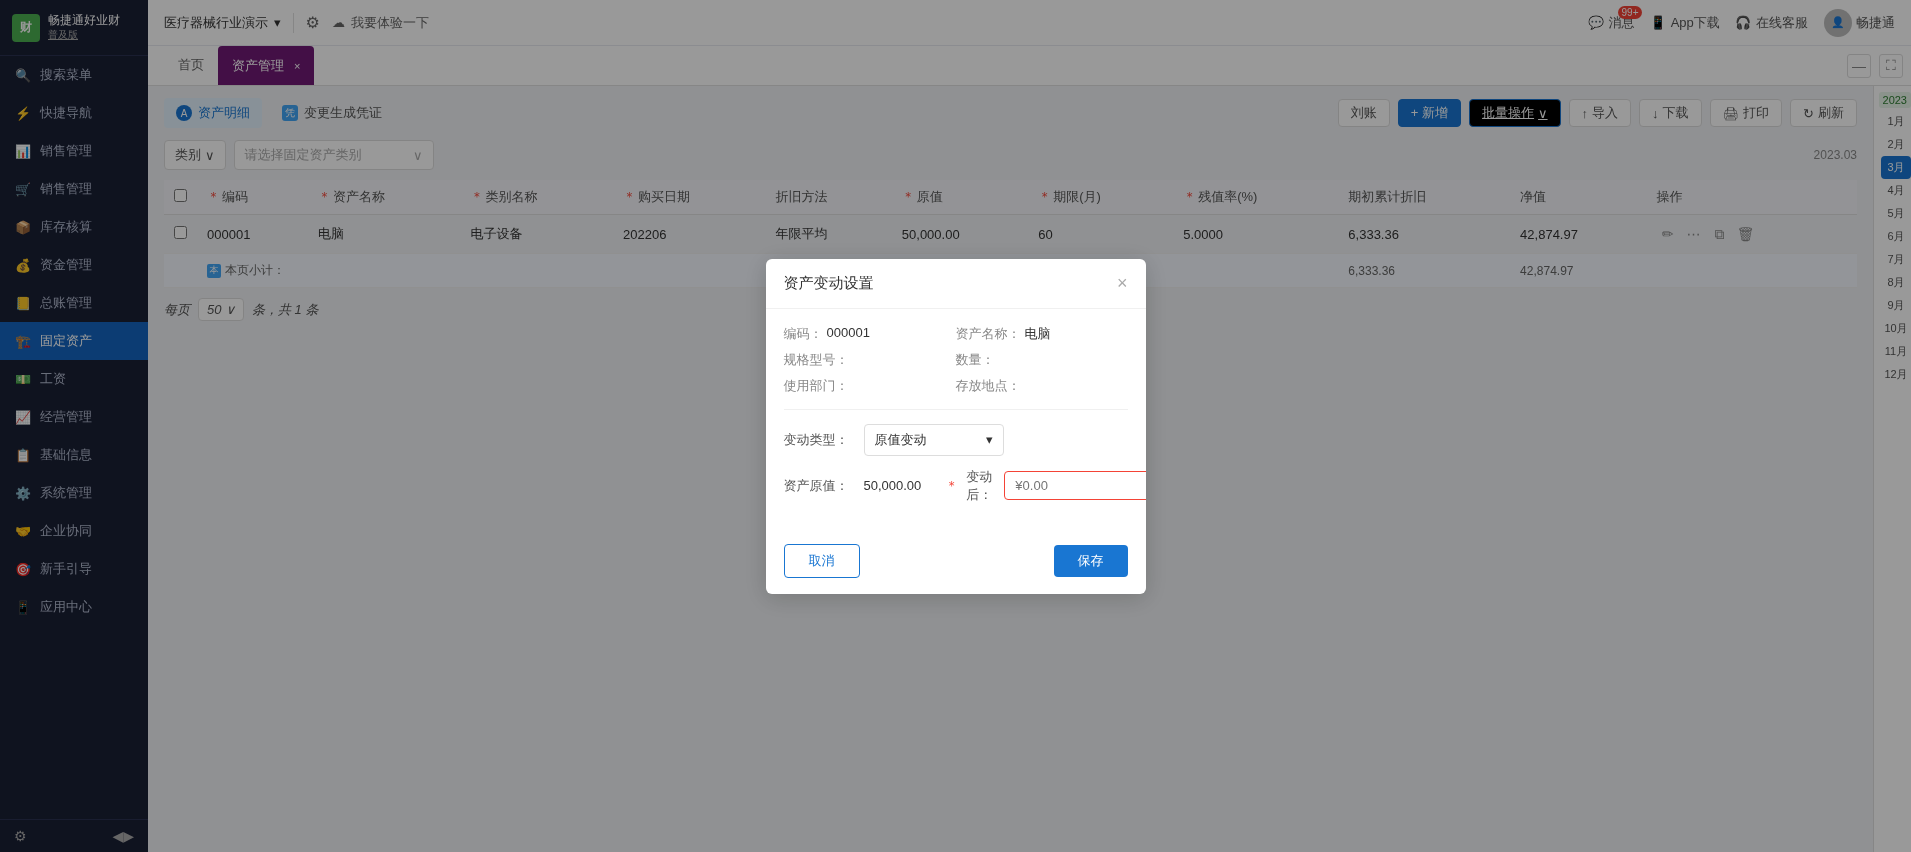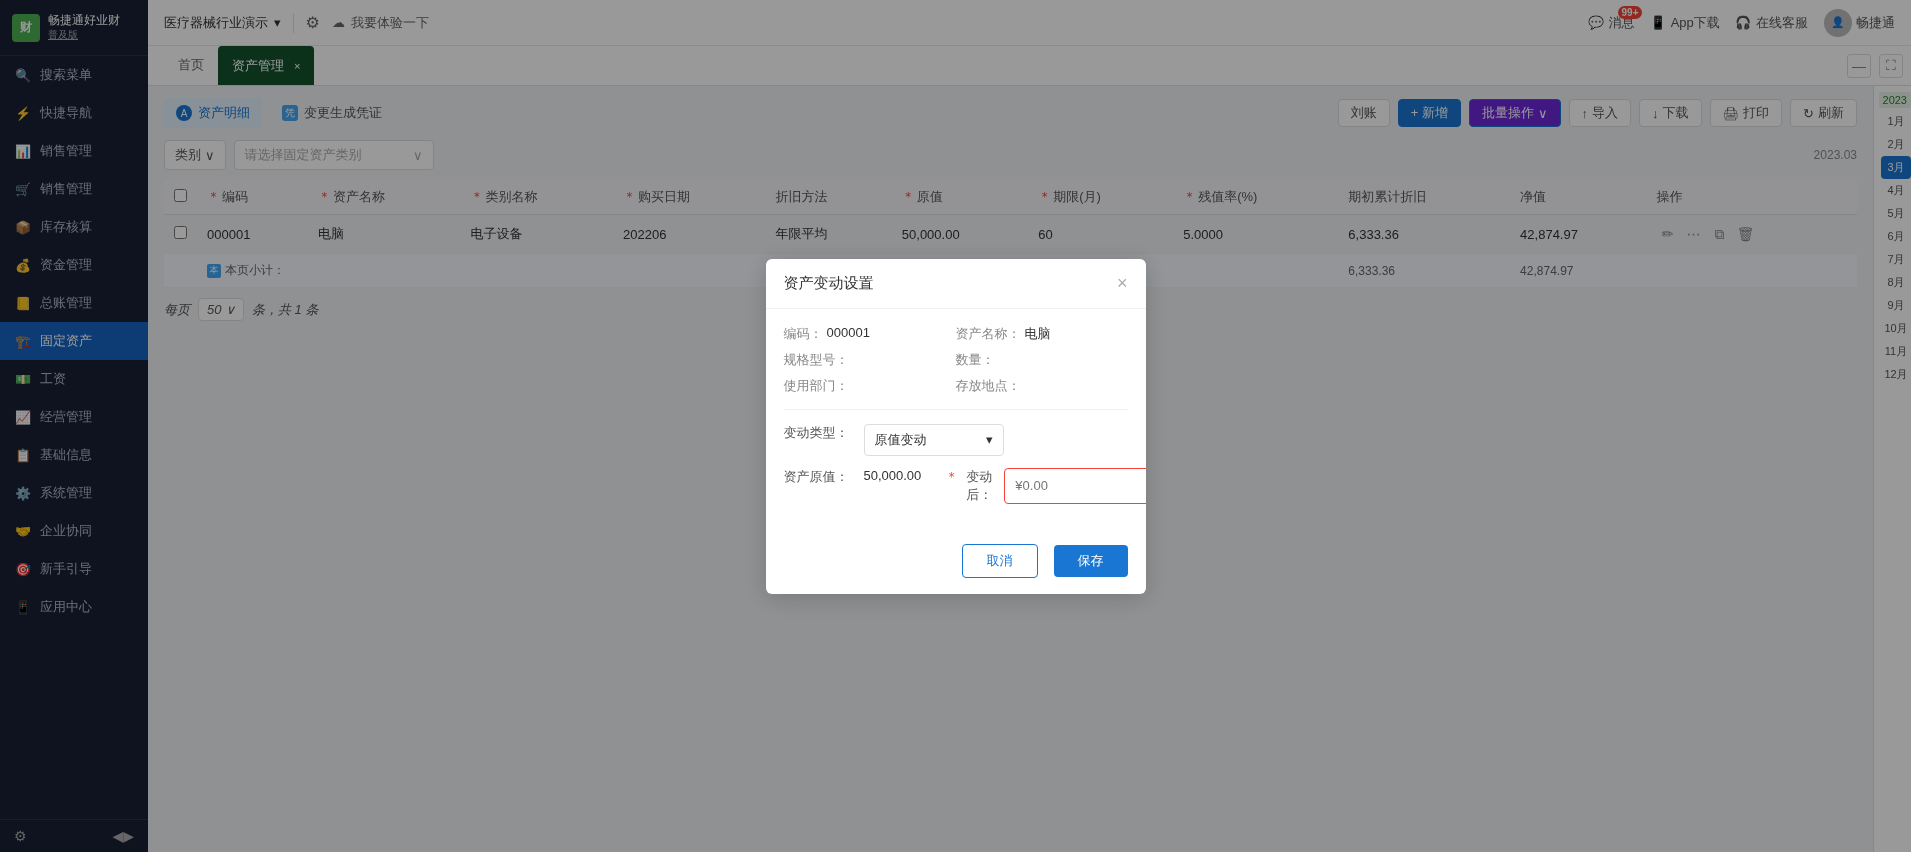--- a/index.html
+++ b/index.html
@@ -117,21 +117,20 @@
     }
     .badge {
       background: #f44336;
       color: #fff;
       font-size: 10px;
       padding: 1px 4px;
       border-radius: 8px;
       position: absolute;
       top: -8px;
       right: -8px;
-      font-weight: bold;
     }
     .avatar { width: 28px; height: 28px; background: #bdbdbd; border-radius: 50%; display: flex; align-items: center; justify-content: center; font-size: 11px; color: #fff; }
 
     
     .tabs-bar {
       height: 40px;
       background: #fff;
       display: flex;
       align-items: stretch;
       border-bottom: 1px solid #e0e0e0;
@@ -143,21 +142,21 @@
       align-items: center;
       padding: 0 14px;
       font-size: 13px;
       cursor: pointer;
       color: #666;
       border-bottom: 2px solid transparent;
       gap: 6px;
     }
     .tab-item.active {
       color: #fff;
-      background: #14532d;
+      background: #701a75;
       border-radius: 4px 4px 0 0;
       border-bottom: none;
     }
     .tab-item .tab-close { font-size: 11px; color: #fff; margin-left: 4px; }
     .tab-actions { margin-left: auto; display: flex; align-items: center; padding-right: 8px; gap: 8px; }
     .tab-action-btn { width: 24px; height: 24px; display: flex; align-items: center; justify-content: center; cursor: pointer; color: #888; font-size: 14px; border: 1px solid #ddd; border-radius: 3px; }
 
     
     .content-area {
       flex: 1;
@@ -202,21 +201,21 @@
       gap: 4px;
       padding: 4px 12px;
       border-radius: 4px;
       font-size: 13px;
       cursor: pointer;
       border: 1px solid #ddd;
       background: #fff;
       color: #555;
     }
     .btn-primary { background: #1976d2; color: #fff; border-color: #1976d2; }
-    .btn-batch { background: #6d28d9; color: #fff; border-color: #1976d2; }
+    .btn-batch { background: #000000; color: #fff; border-color: #1976d2; text-decoration: underline; }
     .btn-outline { background: #fff; color: #555; border: 1px solid #ddd; }
 
     
     .filter-row {
       display: flex;
       align-items: center;
       gap: 8px;
       margin-bottom: 10px;
     }
     .filter-select {
@@ -358,20 +357,21 @@
       gap: 8px 0;
       margin-bottom: 14px;
       padding-bottom: 14px;
       border-bottom: 1px solid #f0f0f0;
     }
     .modal-info-item { display: flex; gap: 4px; font-size: 13px; }
     .modal-info-label { color: #888; }
     .modal-info-value { color: #333; }
     .modal-field-row {
       display: flex;
+      align-items: center;
       gap: 8px;
       margin-bottom: 12px;
     }
     .modal-field-label { font-size: 13px; color: #555; width: 72px; flex-shrink: 0; }
     .modal-select {
       display: flex;
       align-items: center;
       gap: 6px;
       border: 1px solid #ddd;
       border-radius: 4px;
@@ -388,21 +388,21 @@
       padding: 6px 10px;
       font-size: 13px;
       color: #aaa;
       flex: 1;
     }
     .modal-input.required-border { border-color: #f44336; }
     .modal-required { color: #f44336; font-size: 13px; }
     .modal-footer {
       display: flex;
       align-items: center;
-      justify-content: flex-end;
+      justify-content: space-between;
       padding: 12px 18px 16px;
       gap: 16px;
     }
     .btn-cancel {
       padding: 7px 24px;
       border: 1px solid #1976d2;
       border-radius: 4px;
       color: #1976d2;
       background: #fff;
       font-size: 13px;

